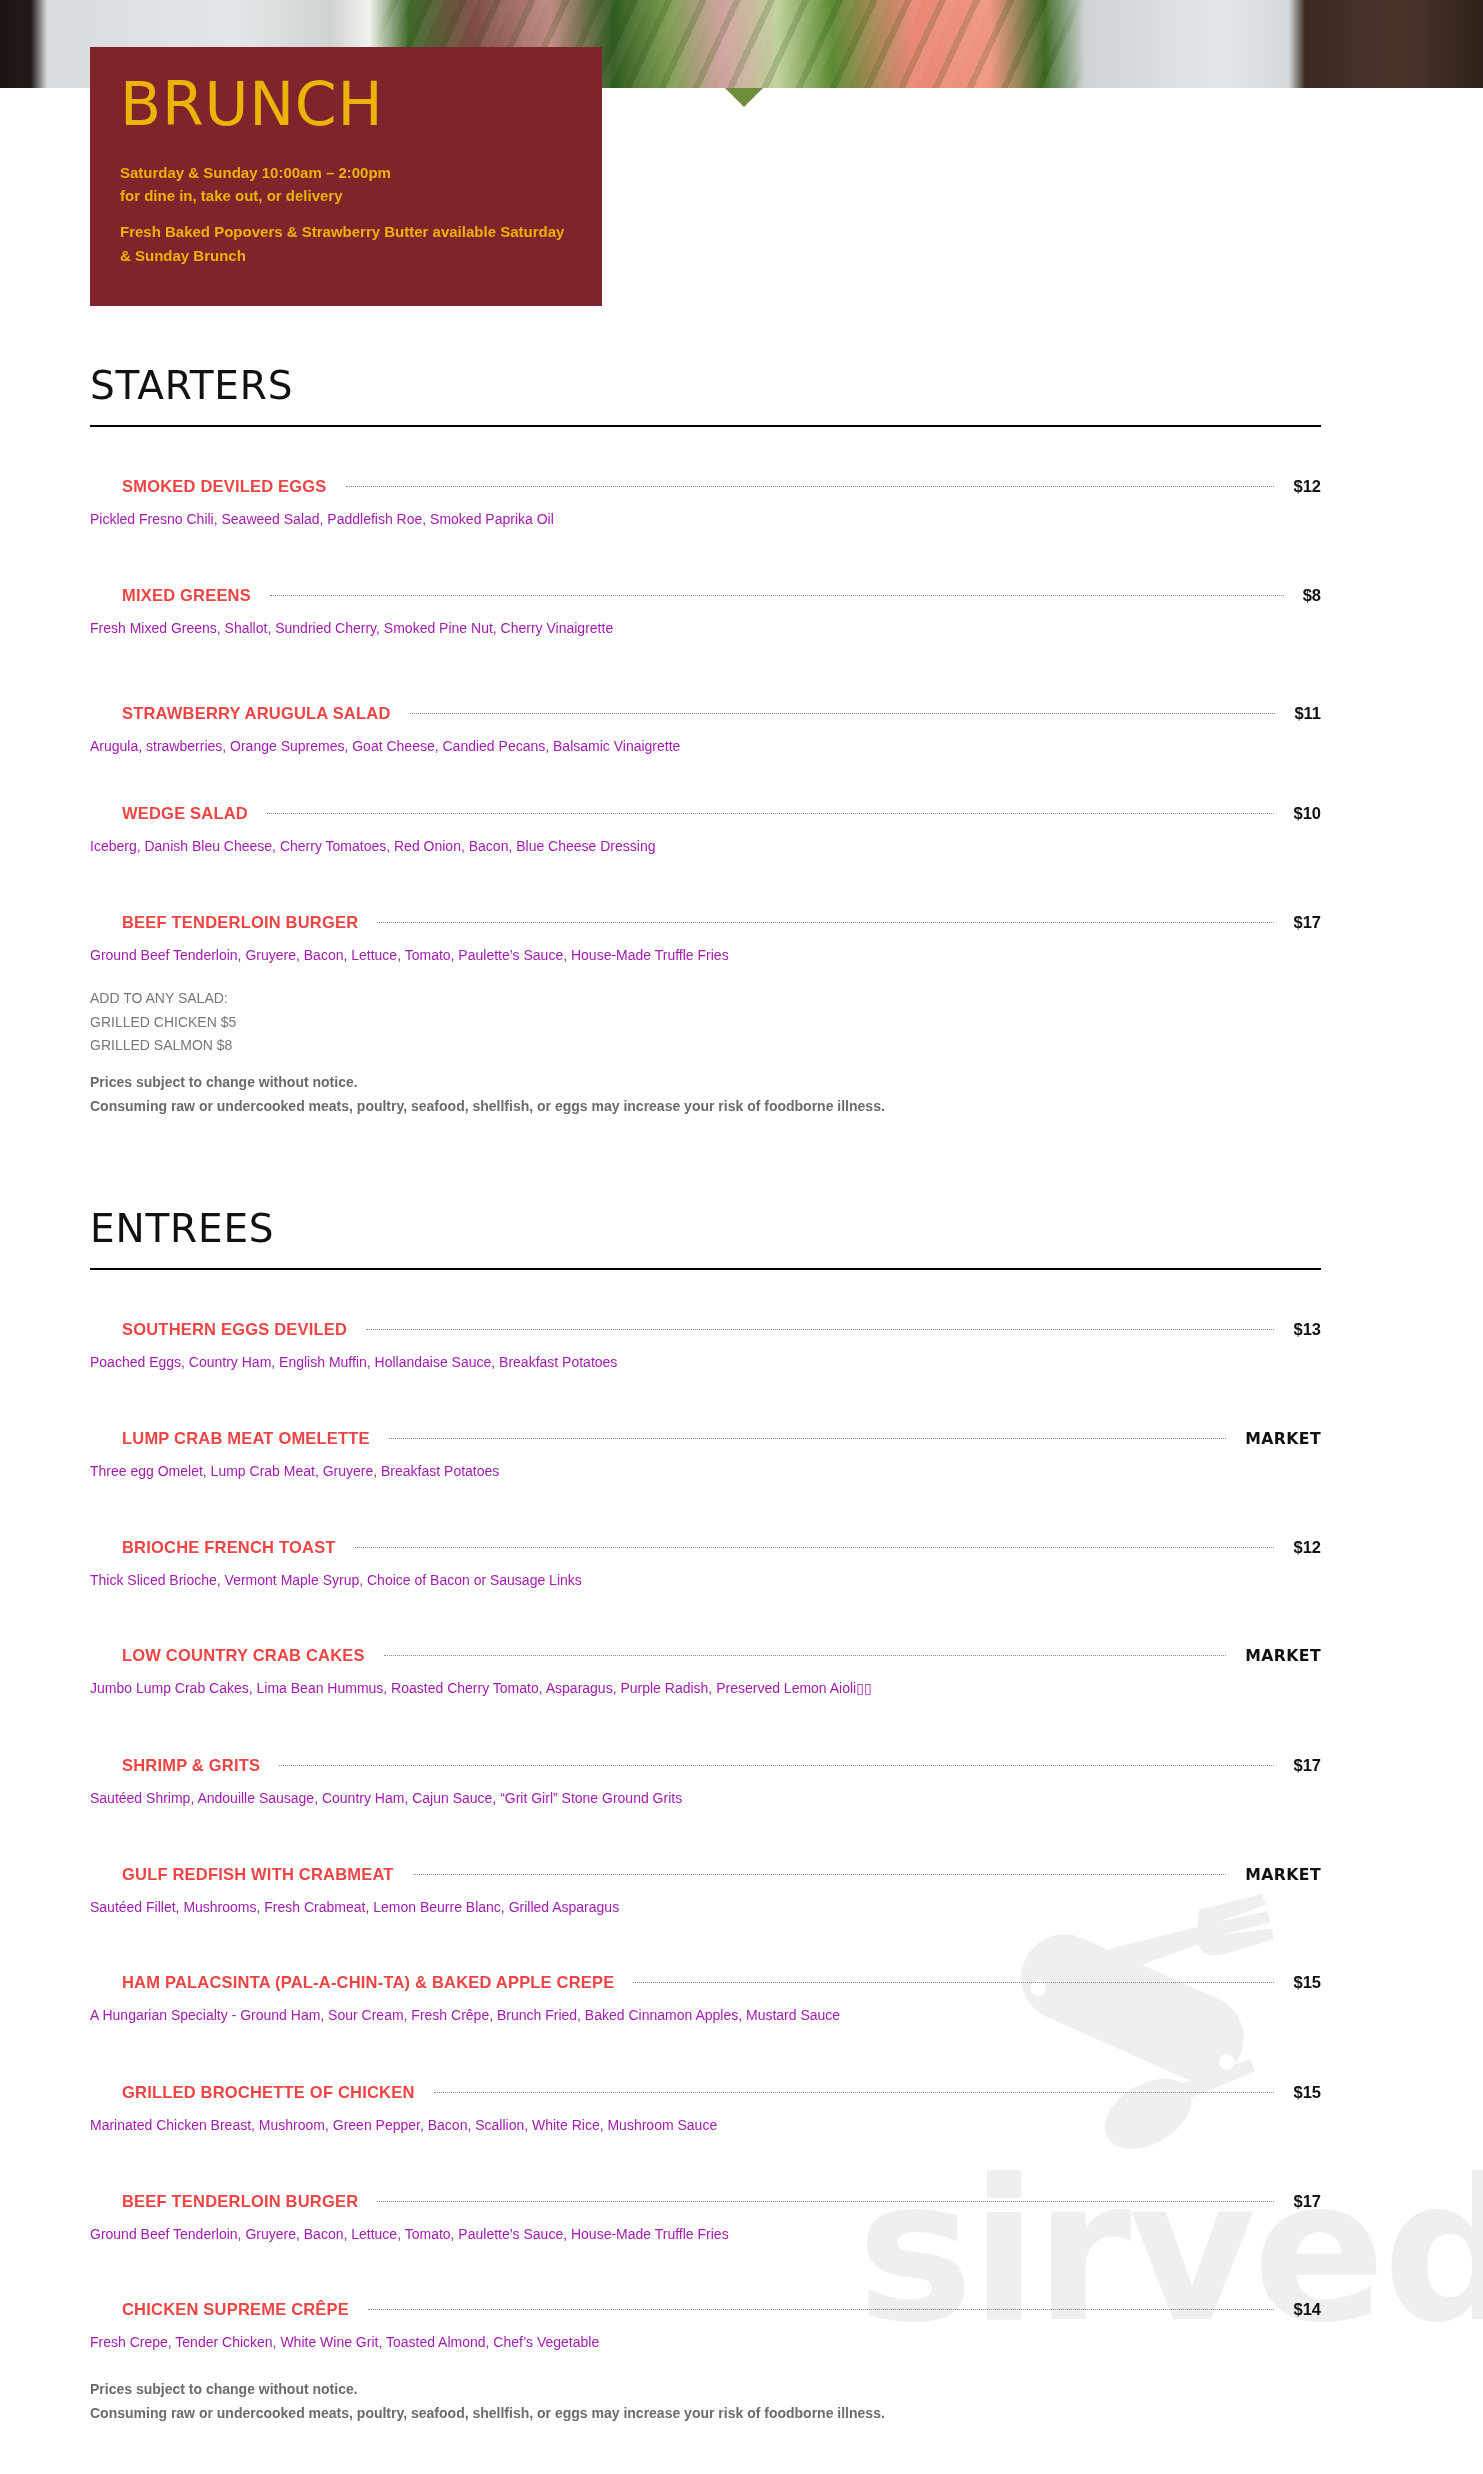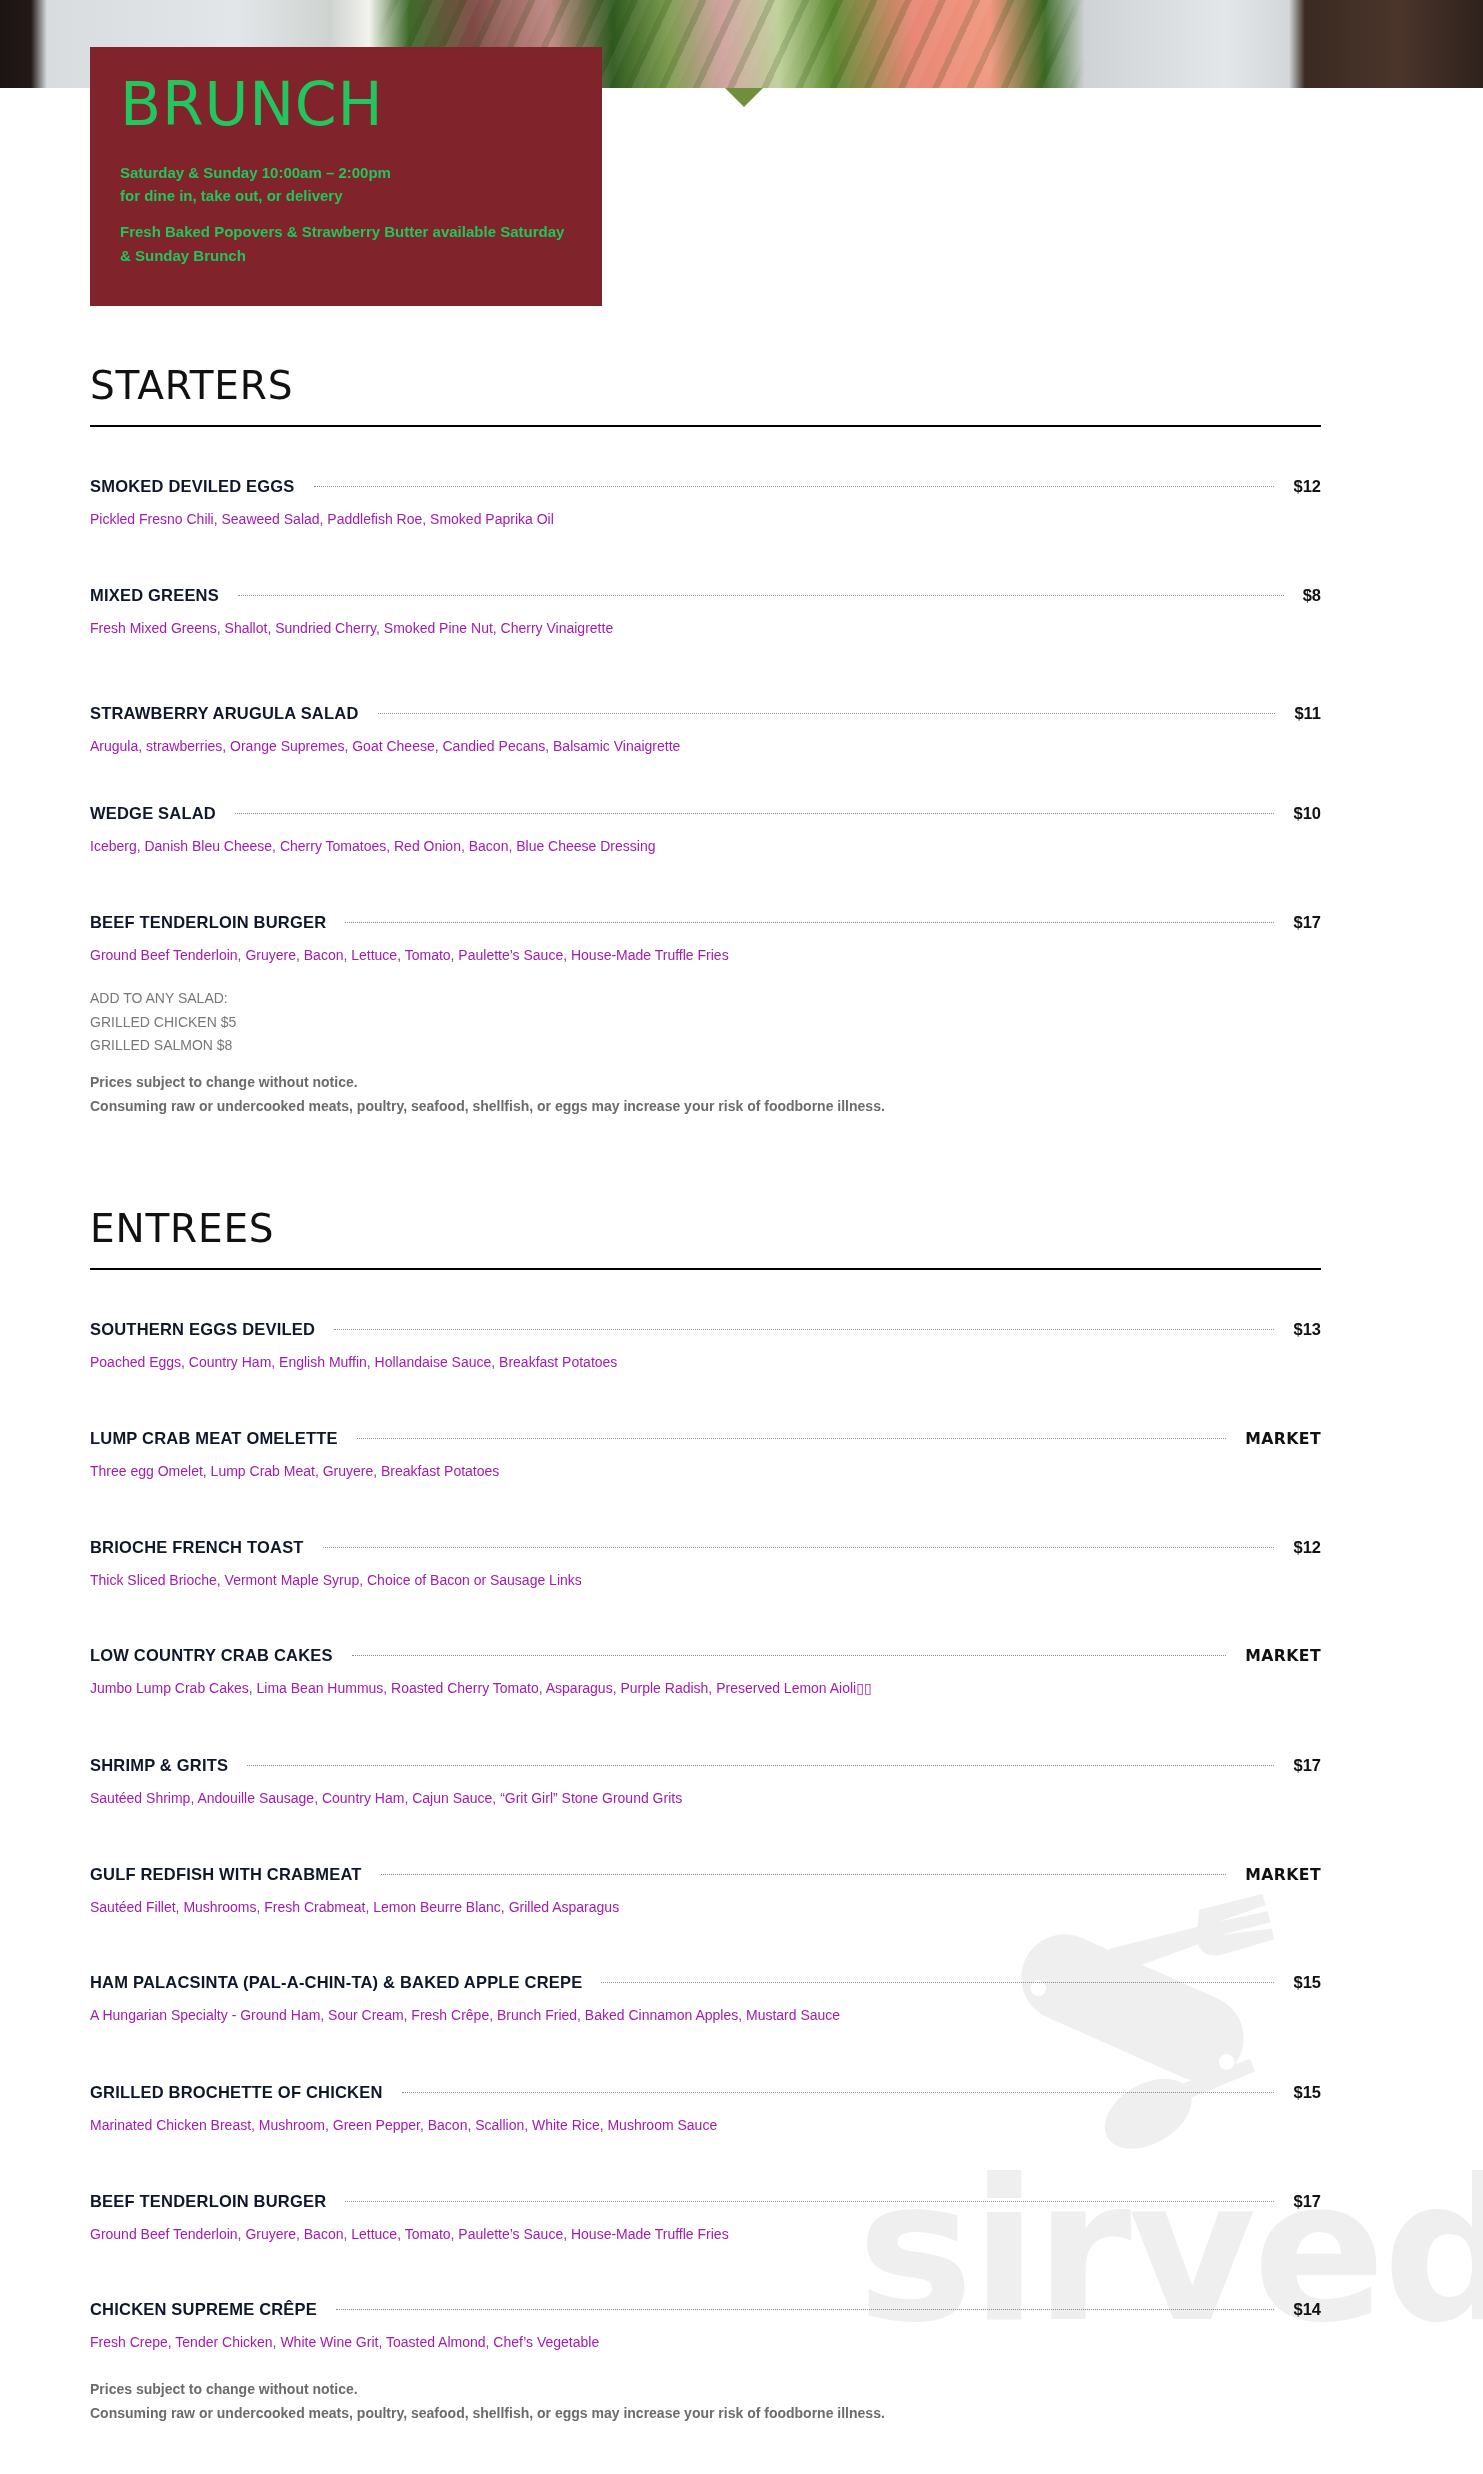--- a/index.html
+++ b/index.html
@@ -13,33 +13,33 @@
   }
   .hero .shade { position: absolute; inset: 0;
     background: repeating-linear-gradient(115deg, rgba(40,80,20,0.0) 0 14px, rgba(40,80,20,0.18) 14px 20.4px, rgba(255,255,255,0.05) 20.4px 31px);
     mask: linear-gradient(90deg, transparent 377px, #000 409px, #000 1053px, transparent 1085px);
     -webkit-mask: linear-gradient(90deg, transparent 377px, #000 409px, #000 1053px, transparent 1085px);
   }
   .notch { position: absolute; top: 88px; left: 725px; width: 0; height: 0;
     border-left: 19px solid transparent; border-right: 19px solid transparent; border-top: 19.6px solid #6f8f3c; }
 
   
-  .brunch-box { position: absolute; left: 90px; top: 47px; width: 512px; height: 259px; background: #80232a; color: #22c55e; padding: 20.4px 31px 0 30px; }
+  .brunch-box { position: absolute; left: 90px; top: 47px; width: 512px; height: 259px; background: #80232a; color: #eab308; padding: 20.4px 31px 0 30px; }
   .brunch-title { font-family: "DejaVu Sans", sans-serif; font-size: 60px; font-weight: 500; letter-spacing: 0.8px; line-height: 1; margin-top: 6.3px; }
   .brunch-hours { margin-top: 27px; font-size: 15px; font-weight: bold; line-height: 23.6px; }
   .brunch-note { margin-top: 12.6px; font-size: 15px; font-weight: bold; line-height: 23.6px; }
 
   
   .section { position: absolute; left: 90px; width: 1231px; }
   .section-title { font-family: "DejaVu Sans", sans-serif; font-size: 39px; font-weight: 500; letter-spacing: 0.8px; color: #111; line-height: 1; }
   .section-rule { height: 2.4px; background: #000; margin-top: 19.6px; }
 
   .item { position: absolute; left: 0; width: 1231px; }
   .item-head { display: flex; align-items: center; height: 23.6px; }
-  .item-name { font-size: 16.5px; font-weight: bold; color: #0f172a; white-space: nowrap; letter-spacing: 0.2px; }
+  .item-name { font-size: 16.5px; font-weight: bold; color: #ef4444; white-space: nowrap; letter-spacing: 0.2px; margin-left: 32px; }
   .leader { flex: 1; border-bottom: 1.2px dotted #8a8a8a; margin: 0 19px 0 19px; height: 0; }
   .item-price { font-size: 16.5px; font-weight: bold; color: #111; white-space: nowrap; }
   .item-price.market { font-family: "DejaVu Sans", sans-serif; font-size: 15.7px; letter-spacing: 0.4px; }
   .item-desc { margin-top: 12.6px; font-size: 14px; color: #a21caf; white-space: nowrap; }
 
   .addons { position: absolute; left: 0; font-size: 14px; color: #777; line-height: 23.6px; }
   .notice { position: absolute; left: 0; font-size: 14px; color: #6b6b6b; font-weight: bold; line-height: 23.6px; }
 
   
   .watermark { position: absolute; left: 857px; top: 1894px; width: 597px; height: 495px; pointer-events: none; }

